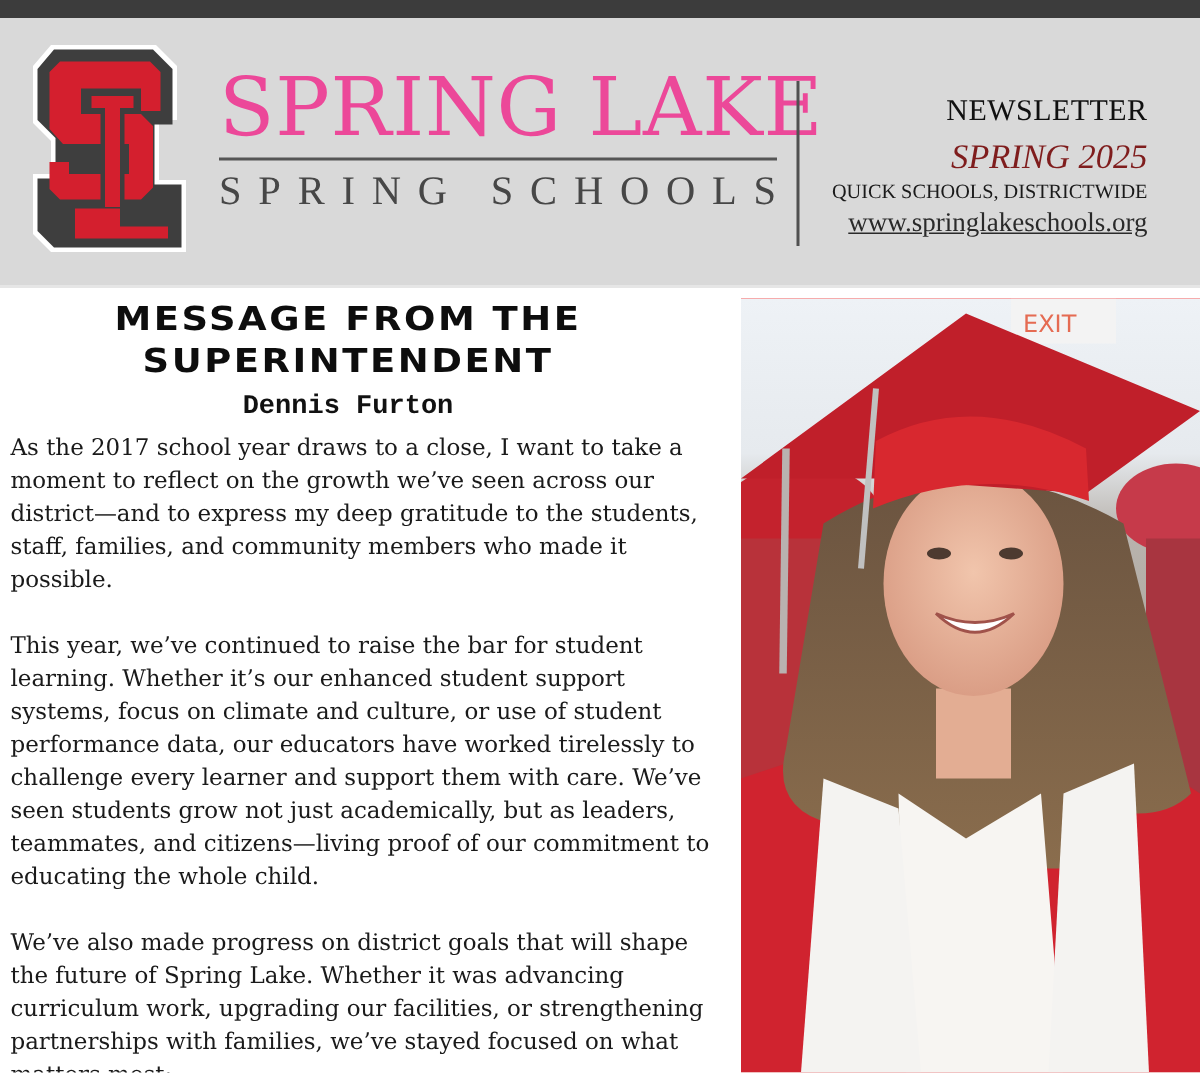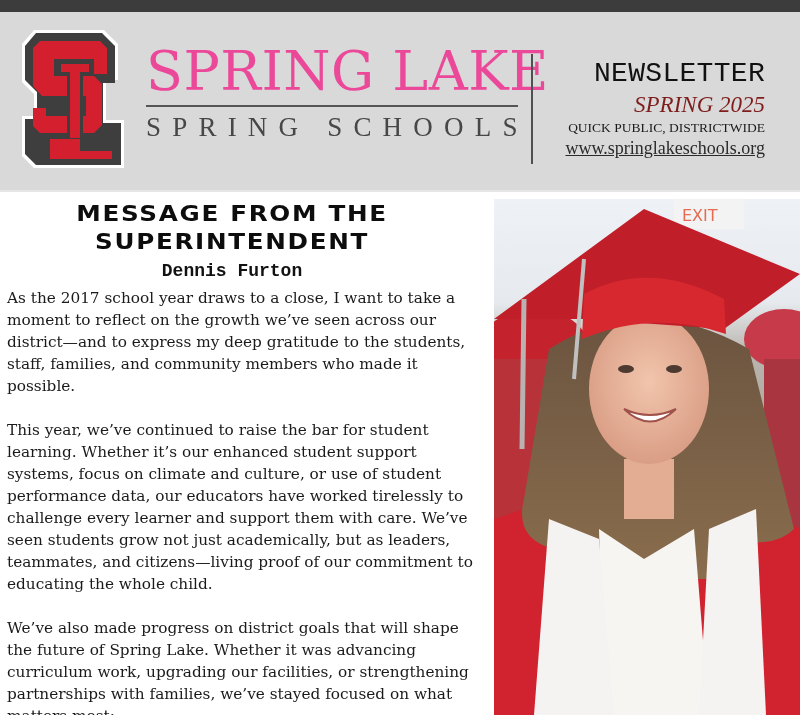--- a/index.html
+++ b/index.html
@@ -14,21 +14,21 @@
   .logo { position: absolute; left: 20px; top: 28px; width: 108px; height: 142px; }
 
   .brand { position: absolute; left: 146px; top: 46px; width: 374px; }
   .brand-name { font-family: "DejaVu Serif", "Liberation Serif", serif; font-size: 54px; line-height: 52px; color: #ec4899; letter-spacing: 0.5px; white-space: nowrap; }
   .brand-rule { width: 372px; height: 2px; background: #555555; margin-top: 7px; }
   .brand-sub { font-family: "Liberation Serif", "DejaVu Serif", serif; font-size: 27px; line-height: 30px; color: #474747; letter-spacing: 11.2px; margin-top: 5px; white-space: nowrap; }
 
   .v-divider { position: absolute; left: 531px; top: 54px; width: 2px; height: 110px; background: #505050; }
 
   .newsletter-block { position: absolute; right: 35px; top: 58px; text-align: right; width: 230px; }
-  .nl-title { font-family: Liberation Mono, monospace; font-size: 28px; line-height: 32px; color: #111; letter-spacing: 0.3px; }
+  .nl-title { font-family: Liberation Serif, serif; font-size: 20px; line-height: 32px; color: #111; letter-spacing: 0.3px; }
   .nl-season { font-family: "Liberation Serif", "DejaVu Serif", serif; font-size: 23px; line-height: 20px; color: #7f1d1d; margin-top: 5px; font-style: italic; }
   .nl-tagline { font-family: "Liberation Serif", "DejaVu Serif", serif; font-size: 13.5px; line-height: 16px; color: #1a1a1a; margin-top: 5px; white-space: nowrap; }
   .nl-url { font-family: "Liberation Serif", "DejaVu Serif", serif; font-size: 18px; line-height: 21px; color: #2a2a2a; text-decoration: underline; margin-top: 2px; display: inline-block; white-space: nowrap; }
 
   .article { position: absolute; left: 7px; top: 200px; width: 478px; }
   .article-heading { font-family: "DejaVu Sans", "Liberation Sans", sans-serif; font-weight: bold; font-size: 22px; line-height: 28px; text-align: center; color: #0d0d0d; letter-spacing: 1.5px; transform: scaleX(1.12); transform-origin: center; width: 430px; margin-left: 10px; }
   .article-author { font-family: Liberation Mono, monospace; font-weight: bold; font-size: 18px; line-height: 24px; text-align: center; color: #111; margin-top: 3px; width: 450px; }
   .article-para { font-family: "DejaVu Serif", "Liberation Serif", serif; font-size: 15.3px; line-height: 22px; color: #1a1a1a; margin-top: 4px; }
   .article-para + .article-para { margin-top: 22px; }
 
@@ -66,21 +66,21 @@
   <div class="brand-name">SPRING LAKE</div>
   <div class="brand-rule"></div>
   <div class="brand-sub">SPRING SCHOOLS</div>
 </div>
 
 <div class="v-divider"></div>
 
 <div class="newsletter-block">
   <div class="nl-title">NEWSLETTER</div>
   <div class="nl-season">SPRING 2025</div>
-  <div class="nl-tagline">QUICK PUBLIC, DISTRICTWIDE</div>
+  <div class="nl-tagline">QUICK SCHOOLS, DISTRICTWIDE</div>
   <a class="nl-url">www.springlakeschools.org</a>
 </div>
 
 <main class="article">
   <h1 class="article-heading">
     <span>MESSAGE FROM THE</span><br>
     <span>SUPERINTENDENT</span>
   </h1>
   <div class="article-author">Dennis Furton</div>
   <p class="article-para">As the 2017 school year draws to a close, I want to take a moment to reflect on the growth we’ve seen across our district—and to express my deep gratitude to the students, staff, families, and community members who made it possible.</p>

